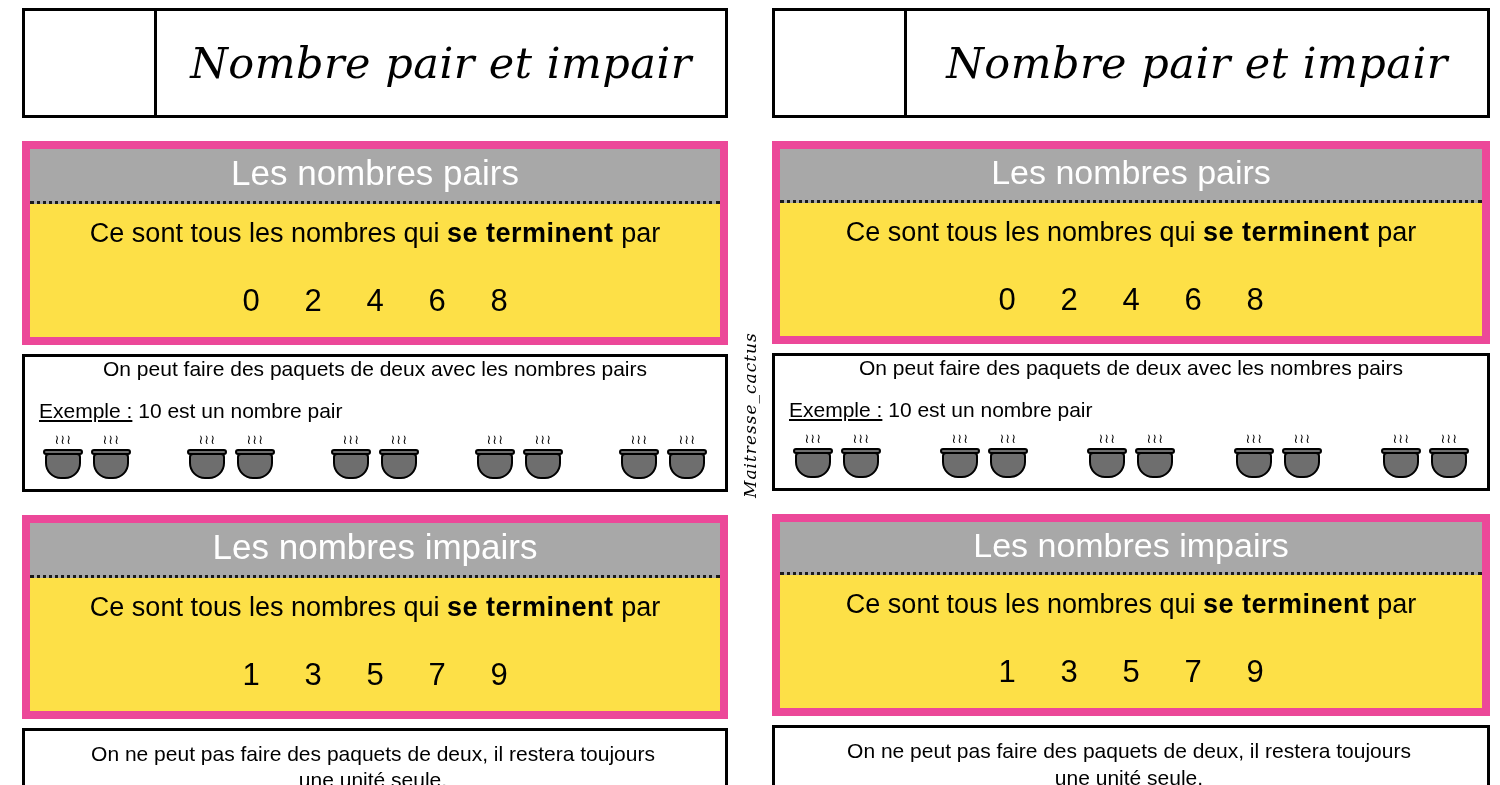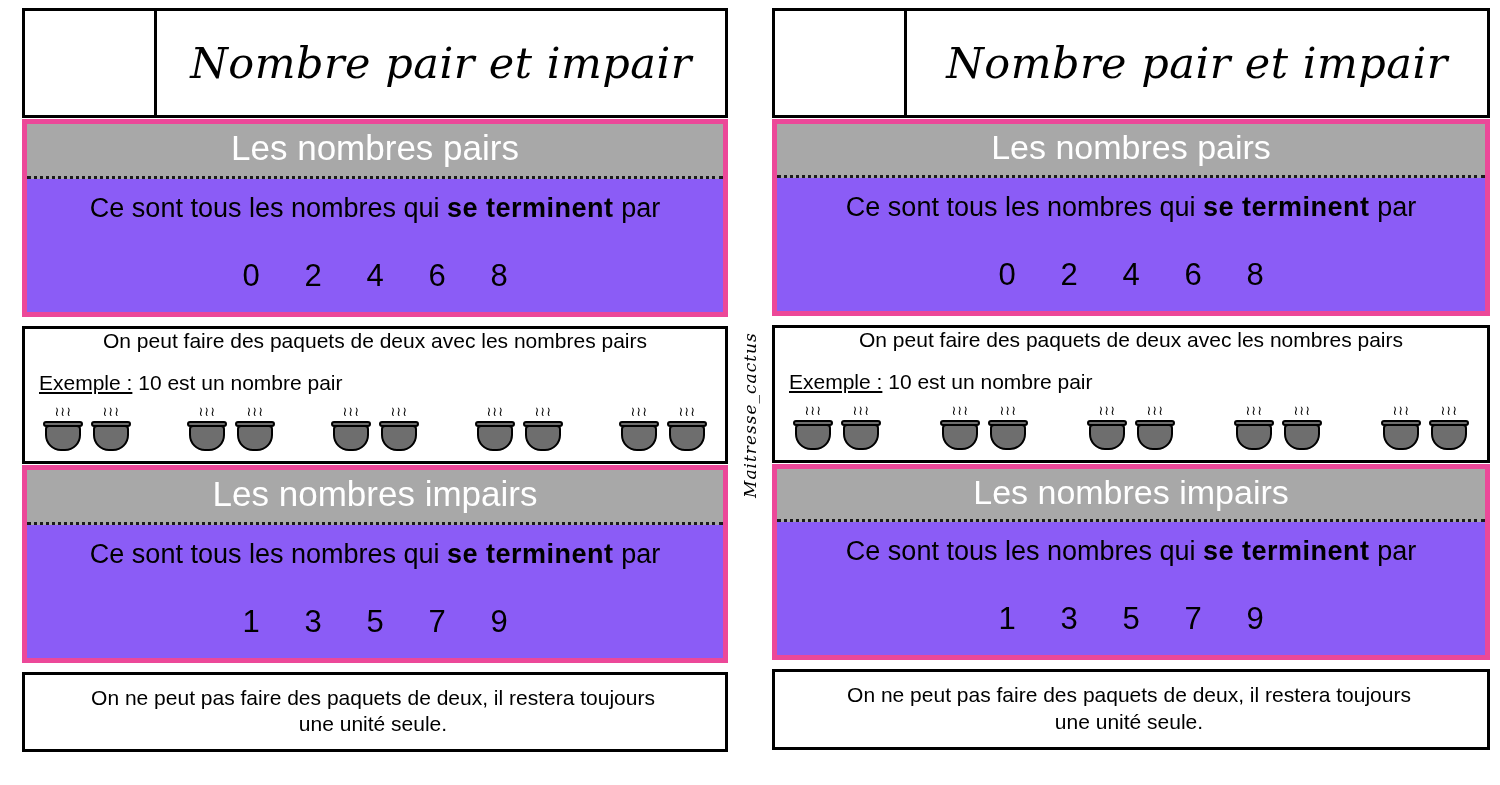--- a/index.html
+++ b/index.html
@@ -57,24 +57,24 @@
     font-family: "DejaVu Serif", serif;
     font-style: italic;
     font-size: 43px;
     letter-spacing: 0.5px;
     color: #000;
     white-space: nowrap;
   }
 
   
   .section {
-    border: 5px solid #ec4899;
-    box-sizing: border-box;
-    margin-top: 1px;
-    background: #8b5cf6;
+    border: 8px solid #ec4899;
+    box-sizing: border-box;
+    margin-top: 23px;
+    background: #fde047;
   }
   .section-title {
     background: #a8a8a8;
     color: #ffffff;
     text-align: center;
     font-size: 35px;
     padding: 6px 0 9px 0;
     border-bottom: 3px dotted #1a1a1a;
     line-height: 1.05;
   }

